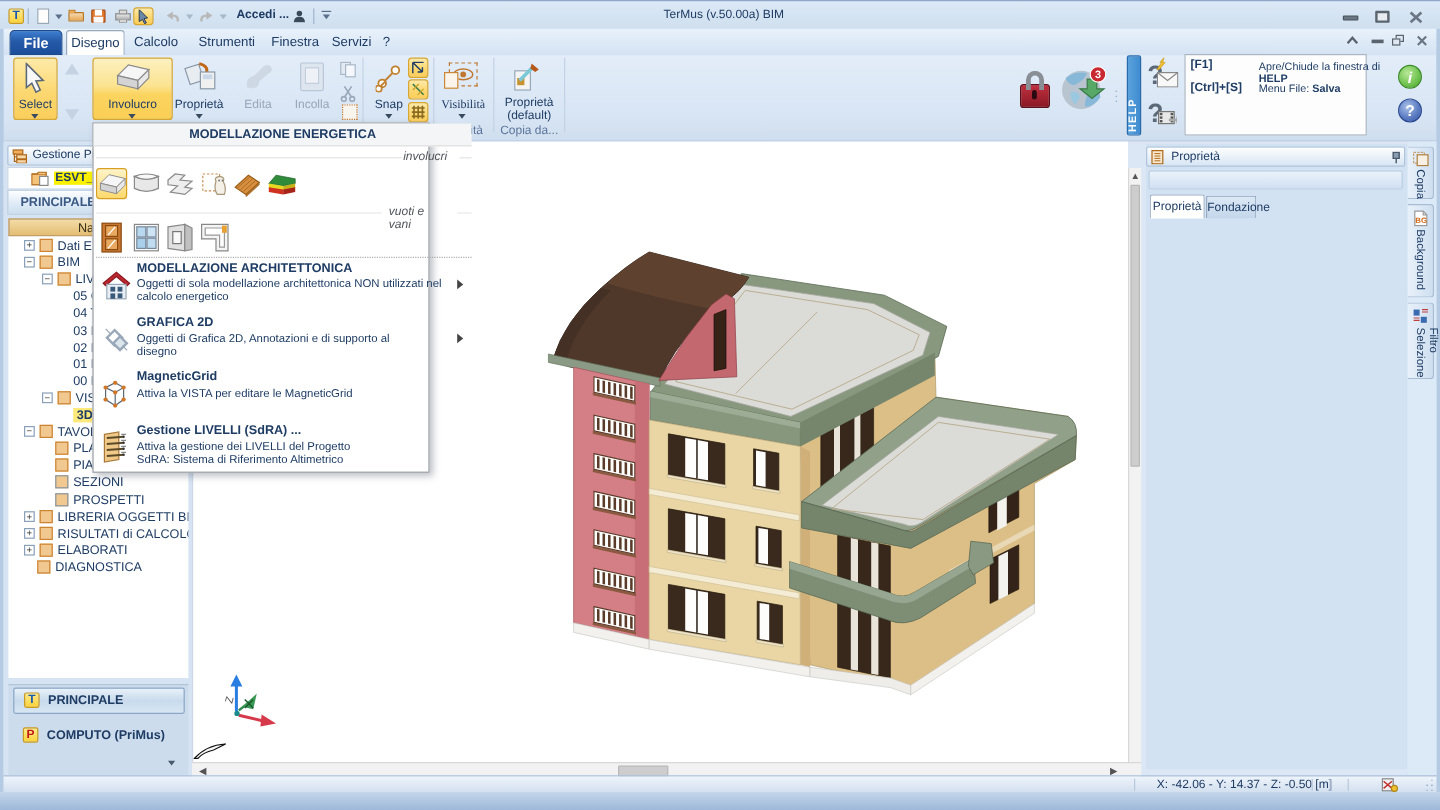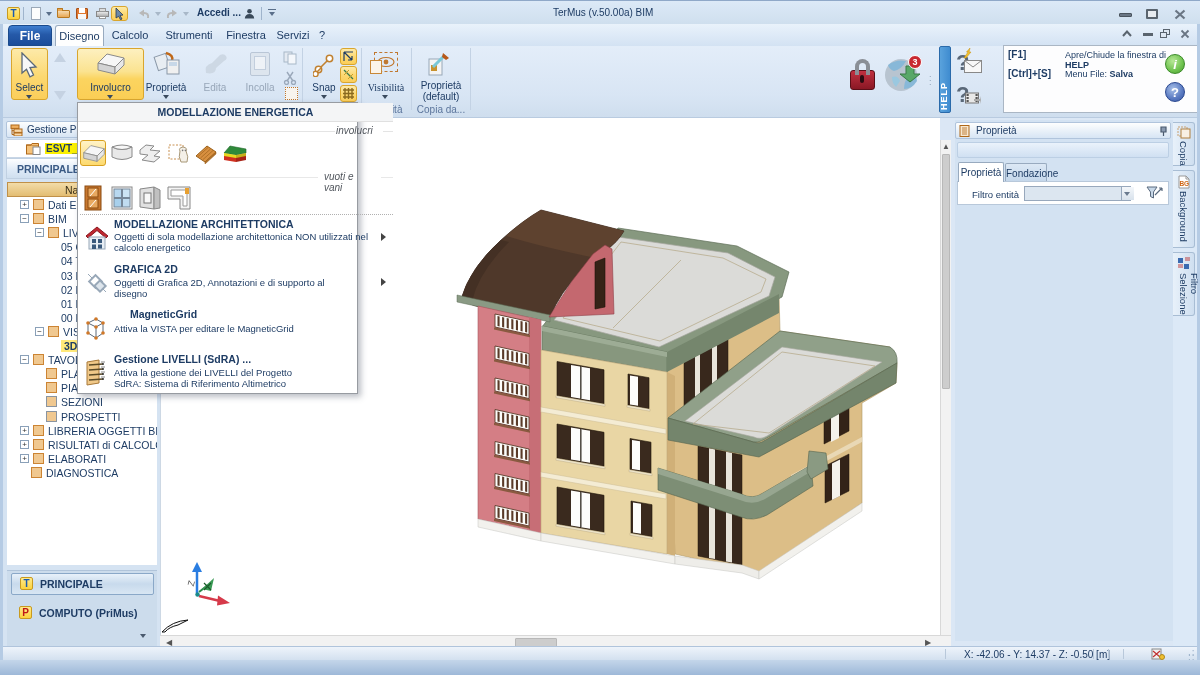--- a/index.html
+++ b/index.html
@@ -254,21 +254,21 @@
         <rect x="1.5" y="3" width="2.2" height="2" fill="#555"></rect>
         <rect x="1.5" y="6" width="2.2" height="2" fill="#555"></rect>
         <rect x="1.5" y="9" width="2.2" height="2" fill="#555"></rect>
         <rect x="10.5" y="3" width="2.2" height="2" fill="#555"></rect>
         <rect x="10.5" y="6" width="2.2" height="2" fill="#555"></rect>
         <rect x="10.5" y="9" width="2.2" height="2" fill="#555"></rect>
         <path d="M9,8 L15,8 L15,5 L16,9 L15,13 L15,10 L9,10 Z" fill="#aaa"></path>
       </svg>
   </div>
 
-  <div class="abs" style="left:987px;top:-1px;width:197px;height:68px;background:#fdfdfe;border:1px solid #aab6c4;margin-left:16px;">
+  <div class="abs" style="left:987px;top:-1px;width:152px;height:68px;background:#fdfdfe;border:1px solid #aab6c4;">
     <div class="abs navy" style="left:4px;top:3px;font-size:10px;font-weight:bold;">[F1]</div>
     <div class="abs navy" style="left:61px;top:4px;font-size:9px;white-space:nowrap;">Apre/Chiude la finestra di</div>
     <div class="abs navy" style="left:61px;top:14px;font-size:9px;font-weight:bold;">HELP</div>
     <div class="abs navy" style="left:4px;top:22px;font-size:10px;font-weight:bold;">[Ctrl]+[S]</div>
     <div class="abs navy" style="left:61px;top:23px;font-size:9px;white-space:nowrap;">Menu File: <b>Salva</b></div>
   </div>
 
   <div class="abs" style="left:1165px;top:8px;width:20px;height:20px;border-radius:50%;background:radial-gradient(circle at 7px 6px,#b8e898,#6ec24e 60%,#4a9a30);border:1px solid #3a8a28;color:#fff;font-size:13px;font-weight:bold;text-align:center;line-height:20px;font-style:italic;">i</div>
   <div class="abs" style="left:1165px;top:36px;width:20px;height:20px;border-radius:50%;background:radial-gradient(circle at 7px 6px,#a8c0e8,#5878c0 60%,#3a58a0);border:1px solid #2a4890;color:#fff;font-size:13px;font-weight:bold;text-align:center;line-height:20px;">?</div>
 </div>
@@ -577,31 +577,20 @@
     <svg class="abs" style="left:203px;top:3px;" width="9" height="11" viewBox="0 0 9 11">
         <path d="M2,1 L7,1 L7,6 L2,6 Z M4.5,6 L4.5,10" stroke="#4a5a6e" fill="#8a9ab0" stroke-width="1.2"></path>
       </svg>
   </div>
 
   <div class="abs" style="left:2px;top:22px;width:212px;height:16px;background:linear-gradient(#eaf2fb,#d0e0f2);border:1px solid #bccfe4;border-radius:2px;"></div>
 
   <div class="abs" style="left:3px;top:42px;width:46px;height:20px;background:#fff;border:1px solid #98aabf;border-bottom:none;border-radius:2px 2px 0 0;font-size:10px;color:#1e3c64;text-align:center;line-height:20px;z-index:2;">Proprietà</div>
   <div class="abs" style="left:50px;top:43px;width:42px;height:19px;background:linear-gradient(#dce8f5,#c3d6ea);border:1px solid #98aabf;border-bottom:none;border-radius:2px 2px 0 0;font-size:10px;color:#1e3c64;text-align:center;line-height:19px;">Fondazione</div>
 
-  <div class="abs" style="left:2px;top:61px;width:212px;height:24px;background:#fff;border:1px solid #b8c8da;">
-    <div class="abs" style="left:14px;top:7px;font-size:9.5px;color:#1e3c64;">Filtro entità</div>
-    <div class="abs" style="left:66px;top:4px;width:107px;height:15px;background:#dce6f0;border:1px solid #98a8bc;">
-      <div class="abs" style="left:96px;top:0px;width:13px;height:13px;background:linear-gradient(#f4f7fa,#d8e2ec);border-left:1px solid #98a8bc;"></div>
-      <div class="abs caret" style="left:99px;top:5px;border-top-color:#6a7a8e;"></div>
-    </div>
-    <svg class="abs" style="left:188px;top:4px;" width="17" height="15" viewBox="0 0 17 15">
-        <path d="M1,1 L11,1 L7.5,6 L7.5,12 L4.5,10.5 L4.5,6 Z" fill="#c8d8e8" stroke="#5a6a7e"></path>
-        <path d="M9,9 L16,2 M16,2 L13,2 M16,2 L16,5" stroke="#5a6a7e" stroke-width="1.2" fill="none"></path>
-      </svg>
-  </div>
 </div>
 <div class="abs" id="rstrip">
   <div class="abs vtab" style="left:0;top:4px;width:22px;height:44px;">
     <svg class="abs" style="left:4px;top:3px;" width="14" height="13" viewBox="0 0 14 13">
         <rect x="1" y="1" width="9" height="9" fill="none" stroke="#c8a070" stroke-dasharray="2 1"></rect>
         <rect x="4" y="3" width="9" height="9" fill="#f8f0e4" stroke="#b08040"></rect>
       </svg>
     <div class="abs vtxt" style="left:5px;top:18px;">Copia</div>
   </div>
   <div class="abs vtab" style="left:0;top:52px;width:22px;height:78px;">
@@ -734,21 +723,21 @@
       <g fill="#d07828">
         <circle cx="4" cy="7" r="1.8"></circle>
         <circle cx="12" cy="3" r="1.8"></circle>
         <circle cx="19" cy="7" r="1.8"></circle>
         <circle cx="4" cy="17" r="1.8"></circle>
         <circle cx="12" cy="22" r="1.8"></circle>
         <circle cx="19" cy="17" r="1.8"></circle>
         <circle cx="12" cy="11" r="1.8"></circle>
       </g>
     </svg>
-  <div class="abs mtitle" style="left:52px;top:205px;">MagneticGrid</div>
+  <div class="abs mtitle" style="left:36px;top:205px;">MagneticGrid</div>
   <div class="abs mdesc" style="left:36px;top:220px;">Attiva la VISTA per editare le MagneticGrid</div>
   <svg class="abs" style="left:7px;top:256px;" width="22" height="27" viewBox="0 0 22 27">
       <path d="M2,3 L14,1 L14,24 L2,26 Z" fill="#f0c888" stroke="#a87838"></path>
       <path d="M4,6 L18,5 M4,11 L18,10 M4,16 L18,15 M4,21 L18,20" stroke="#5a4a28" stroke-width="1.6"></path>
       <path d="M16,3 L20,3 M16,8 L20,8 M16,13 L20,13 M16,18 L20,18" stroke="#888" stroke-width="1"></path>
       <circle cx="18" cy="5" r="1" fill="#333"></circle>
       <circle cx="18" cy="10" r="1" fill="#333"></circle>
       <circle cx="18" cy="15" r="1" fill="#333"></circle>
       <circle cx="18" cy="20" r="1" fill="#333"></circle>
     </svg>

